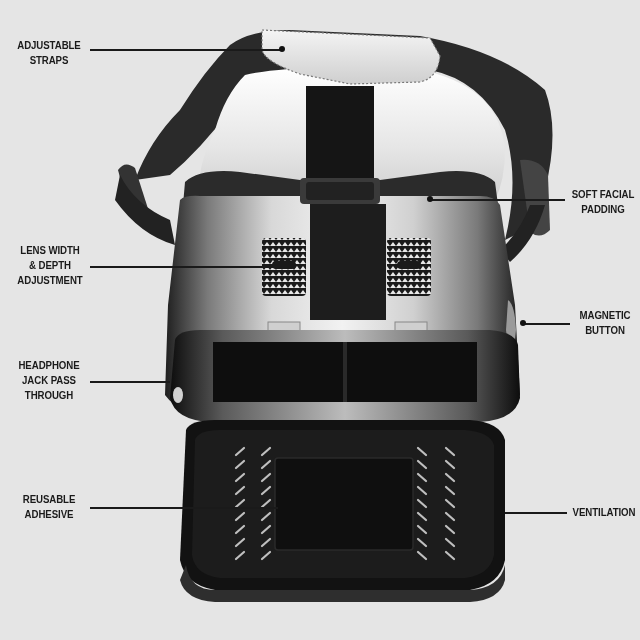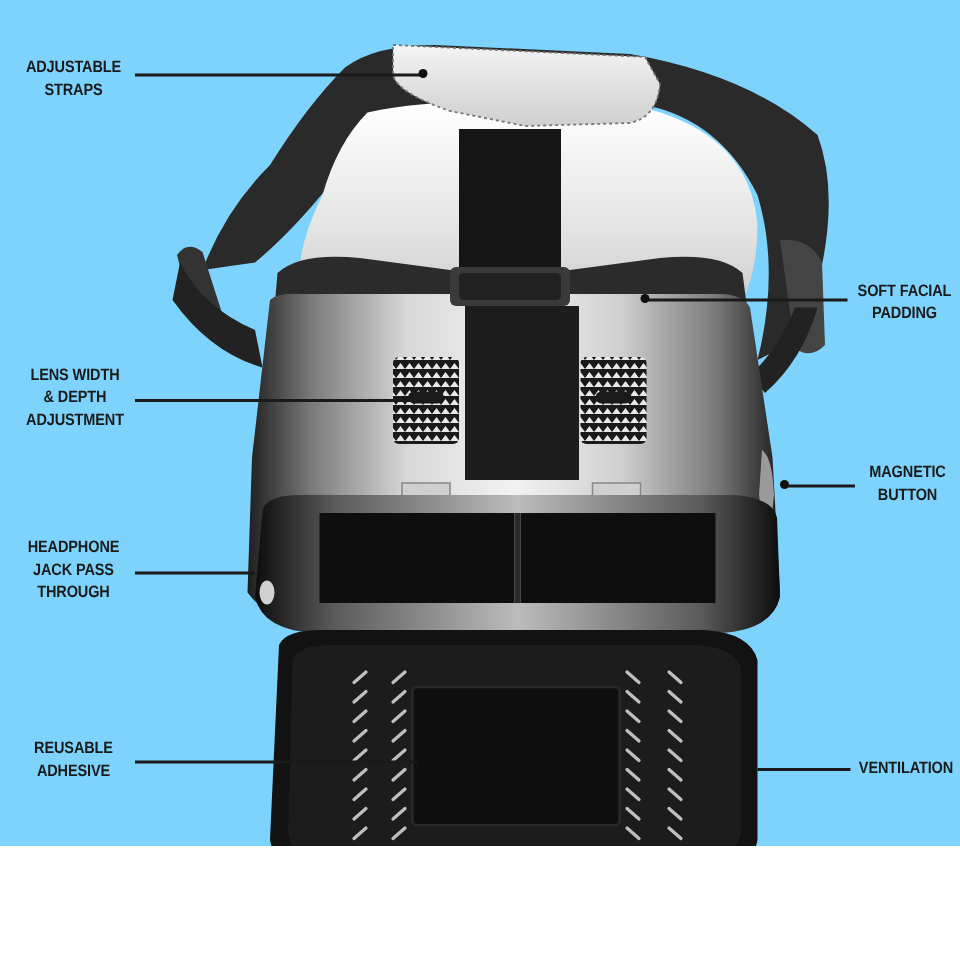--- a/index.html
+++ b/index.html
@@ -1,16 +1,16 @@
 <!DOCTYPE html>
 <html><head>
   <meta charset="utf-8">
   <style>
     html, body { margin: 0; padding: 0; background: #ffffff; }
-    .canvas { position: relative; width: 640px; height: 564px; overflow: hidden; background: #7dd3fc; font-family: "Liberation Sans", sans-serif; }
+    .canvas { position: relative; width: 640px; height: 640px; overflow: hidden; background: #e5e5e5; font-family: "Liberation Sans", sans-serif; }
     .product { position: absolute; left: 0; top: 0; }
     .callout-label { position: absolute; font-family: "Liberation Sans", sans-serif; font-weight: 700; font-size: 11px; line-height: 15px; color: #1a1a1a; text-align: center; letter-spacing: -0.1px; transform: scaleX(0.88); transform-origin: center; white-space: nowrap; }
     .callout-label span { display: block; }
     .left-label { }
     .right-label { }
     .leader { position: absolute; height: 1.5px; background: #1a1a1a; }
     .dot { position: absolute; width: 6px; height: 6px; border-radius: 50%; background: #111; }
   </style>
 </head>
 <body>

